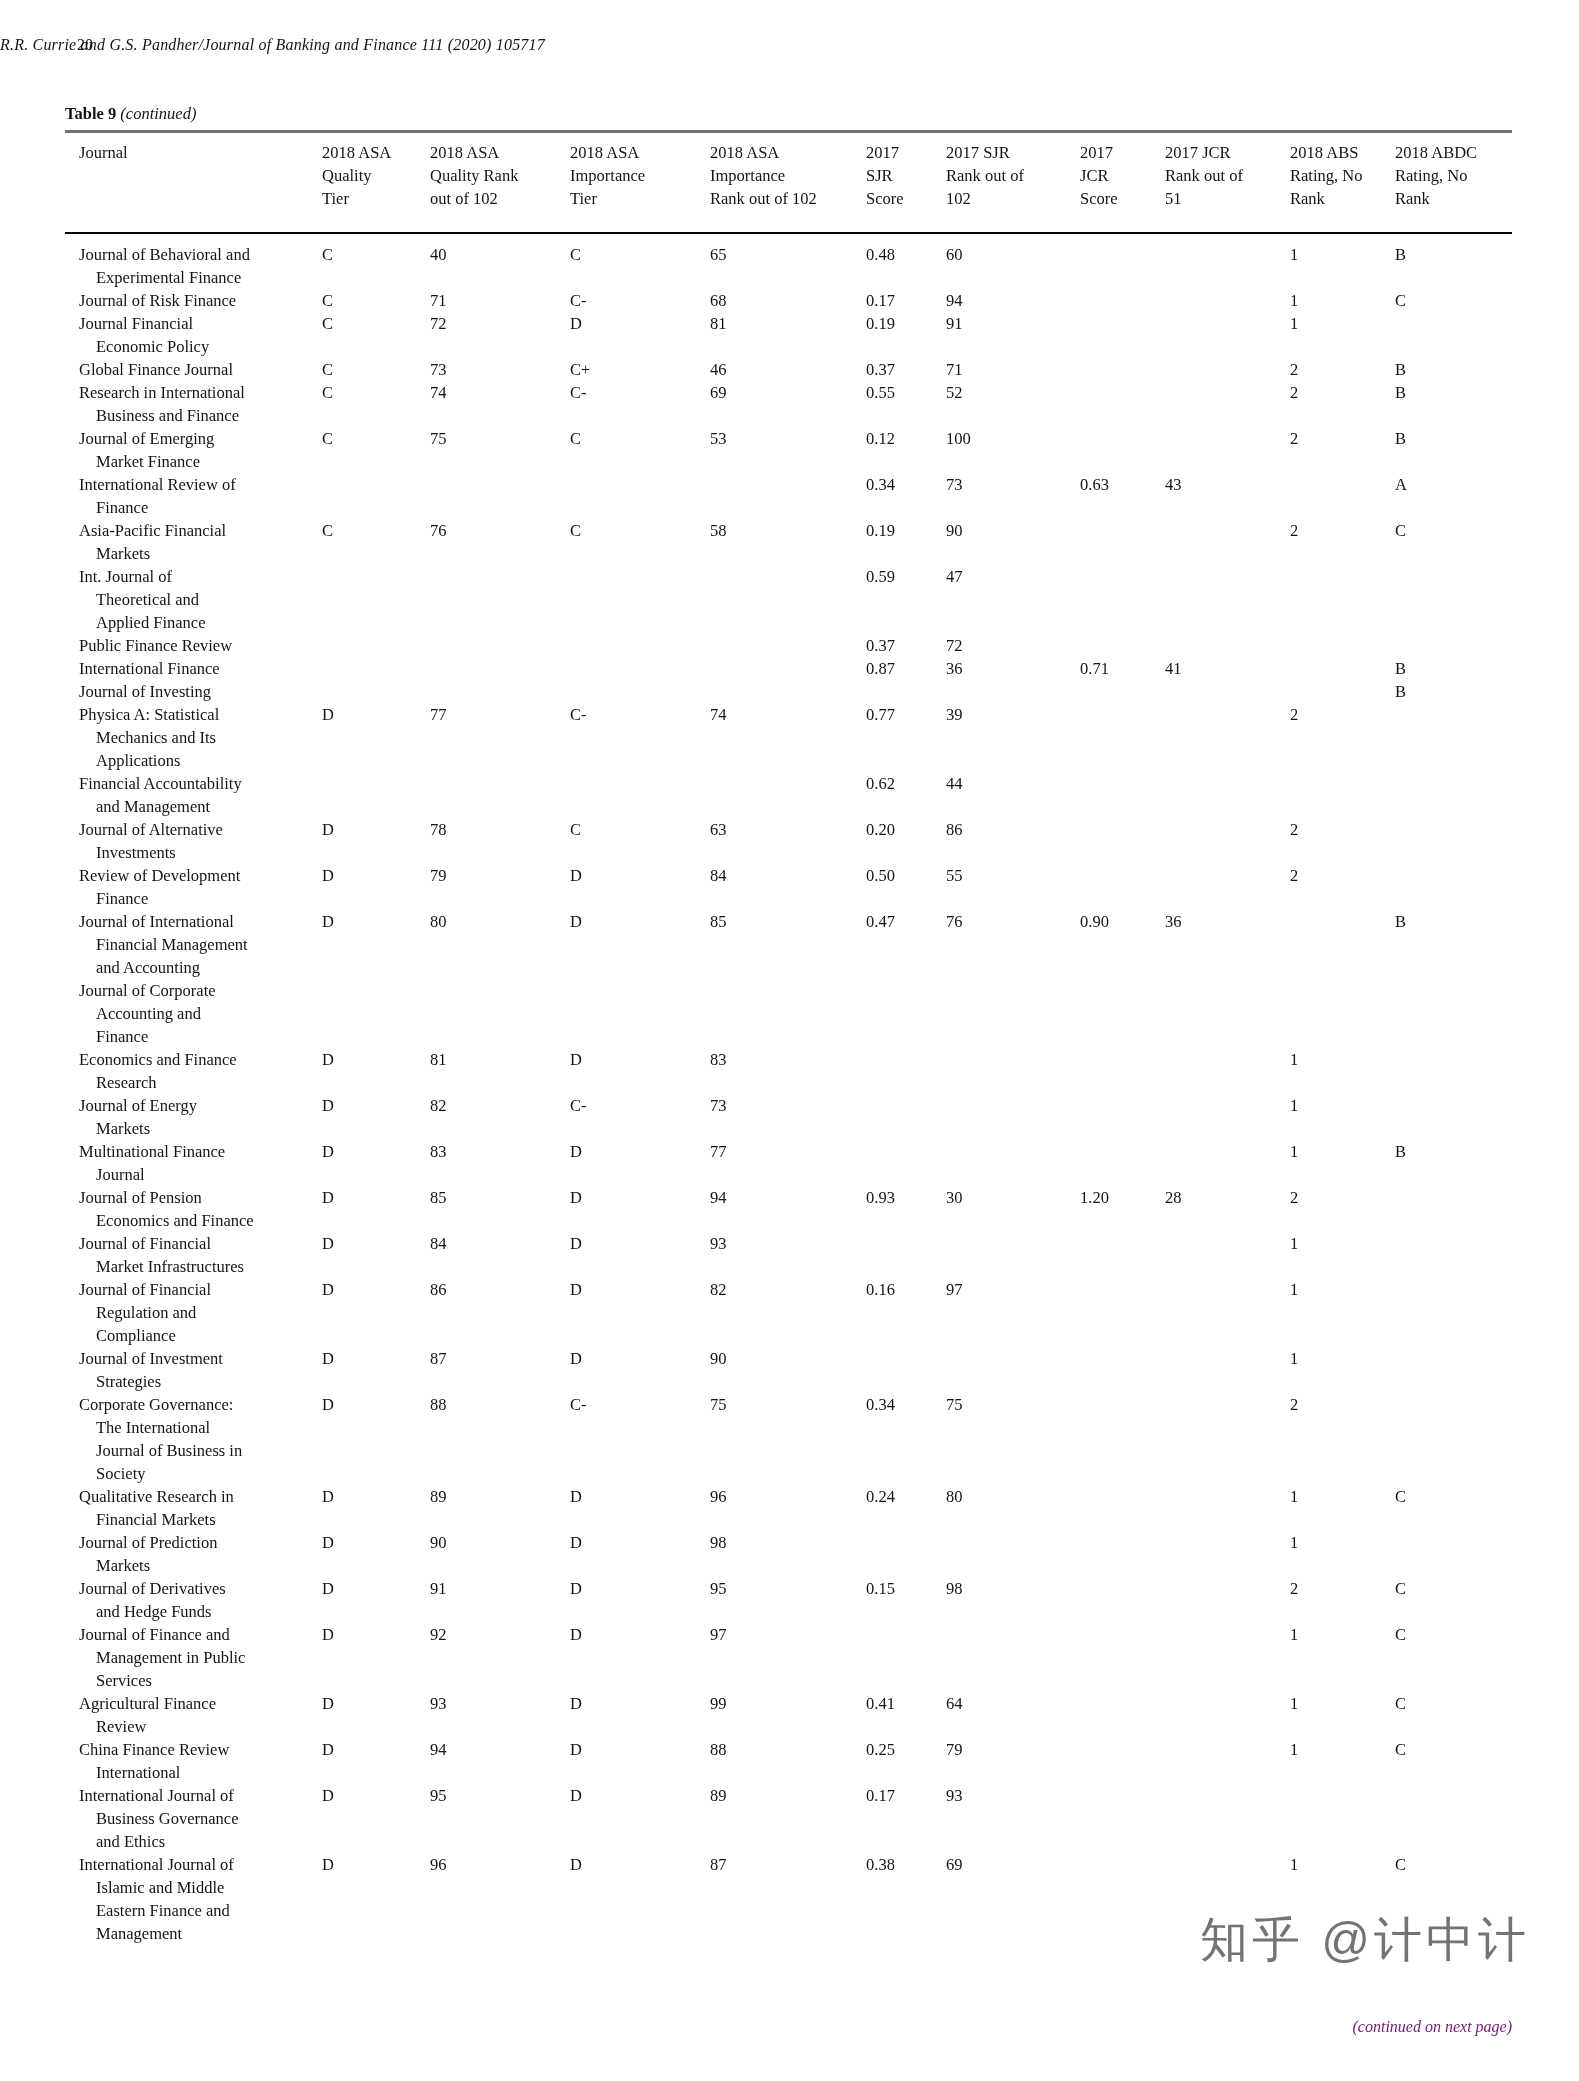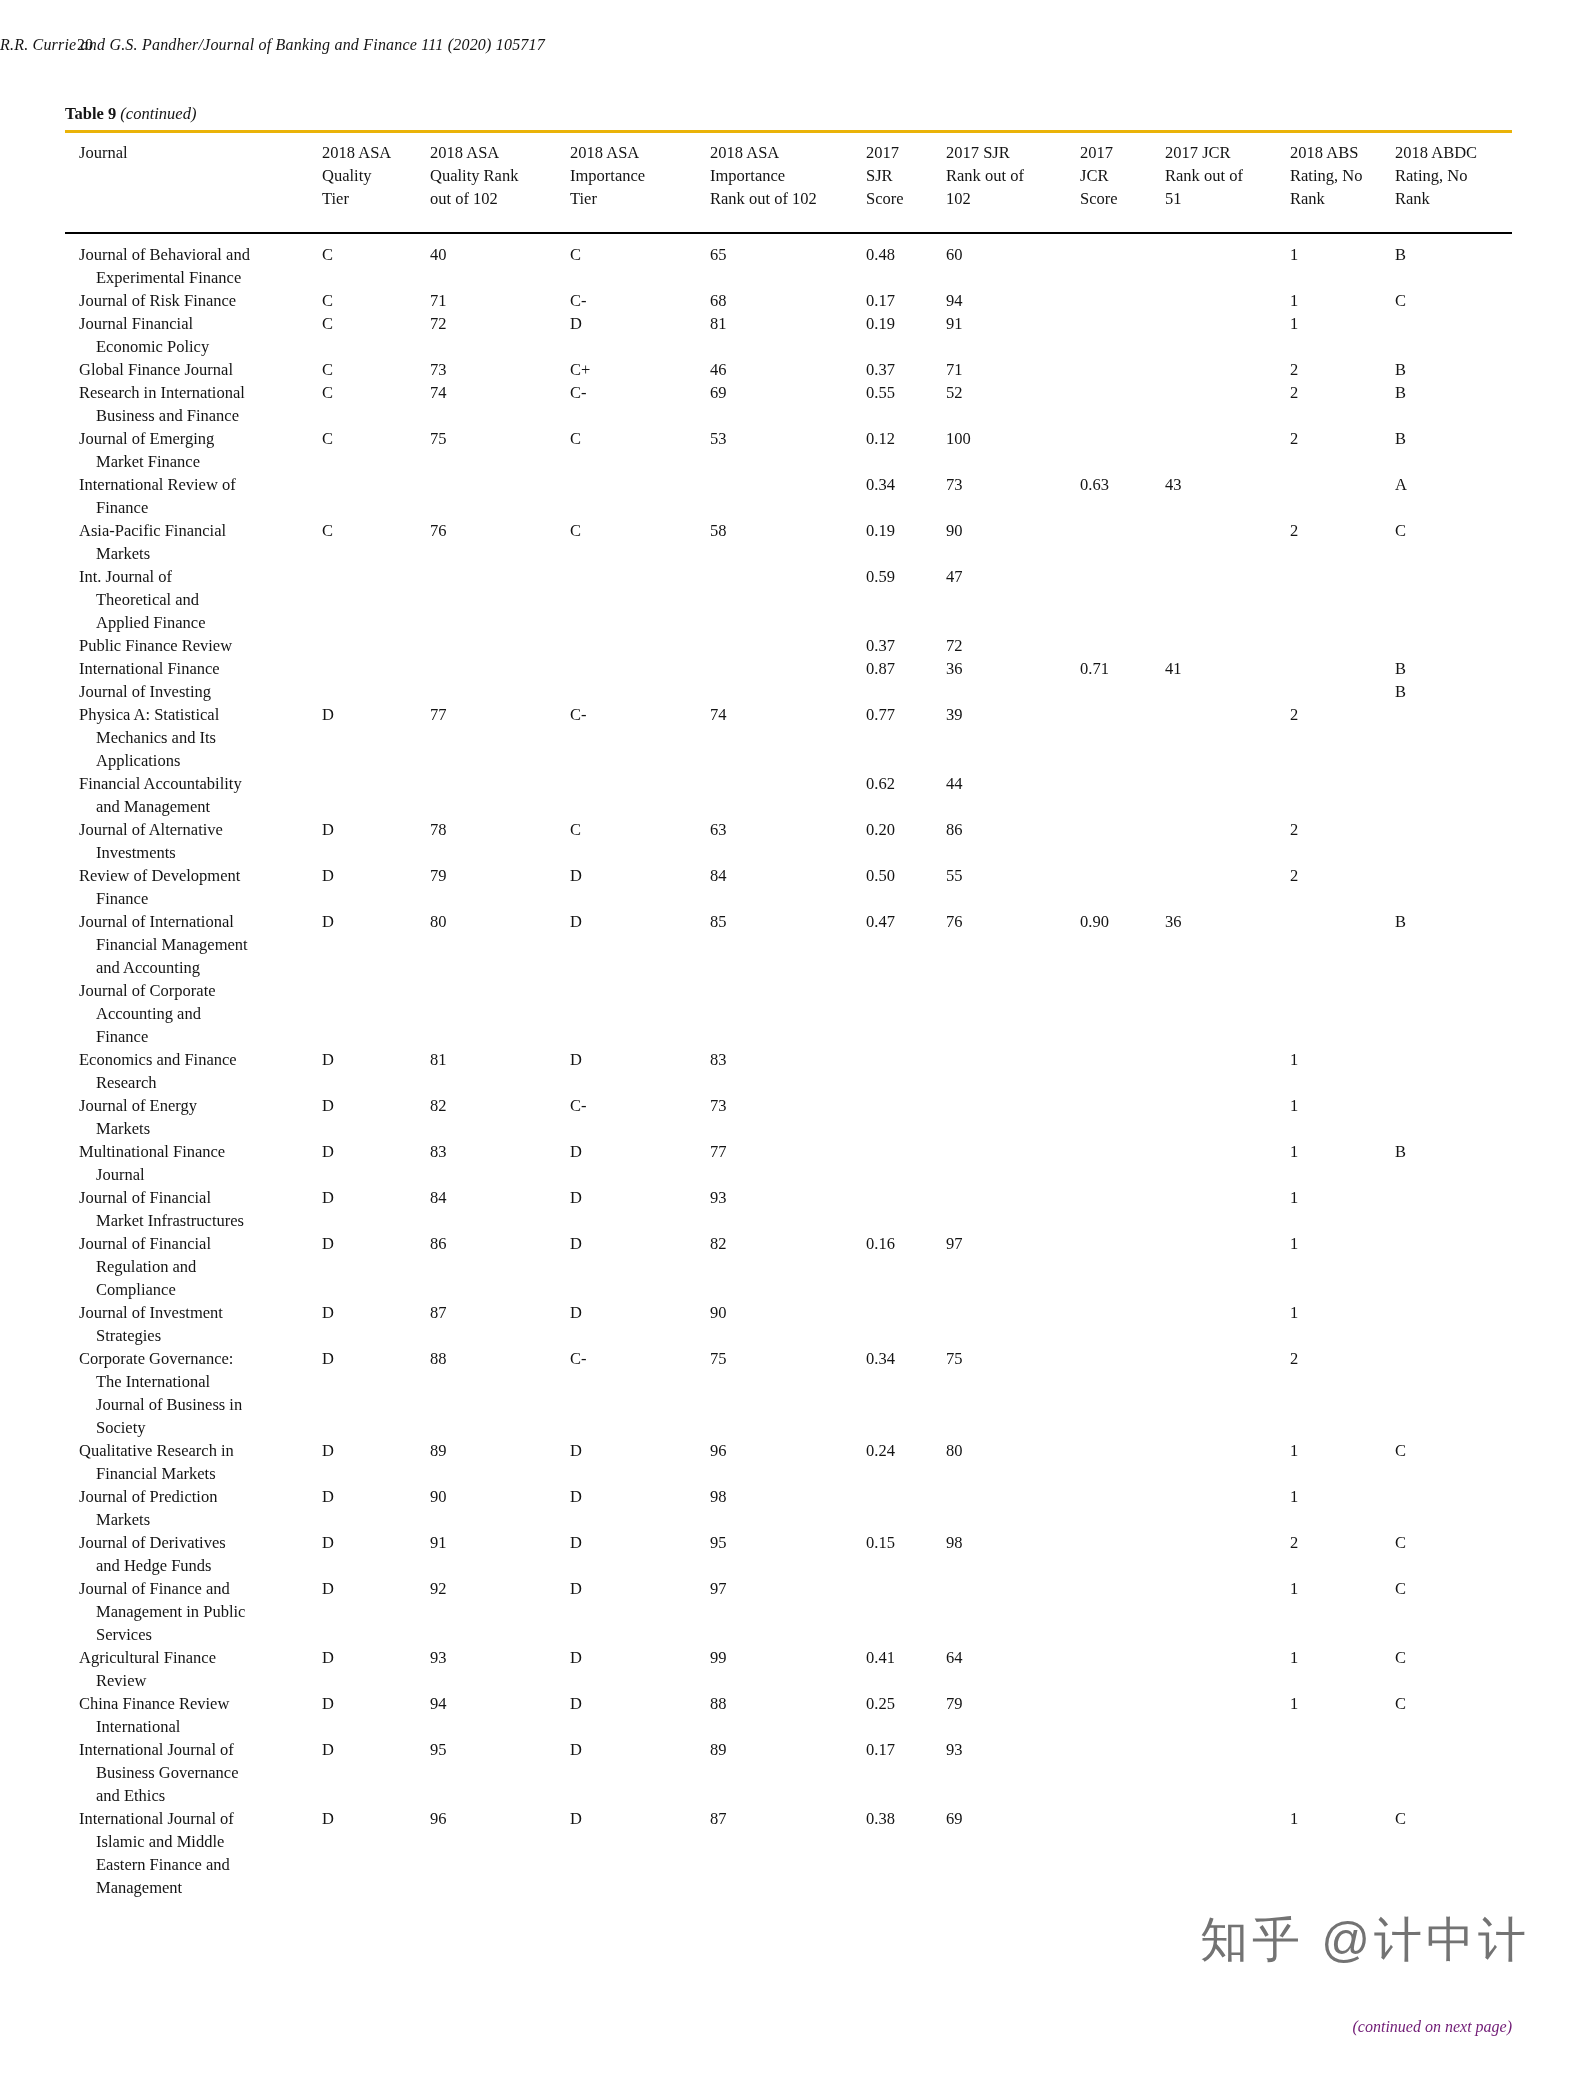--- a/index.html
+++ b/index.html
@@ -39,21 +39,21 @@
   .table-title {
     font-size: 16.5px;
     margin-bottom: 6px;
   }
   .table-title .bold { font-weight: bold; }
   .table-title .ital { font-style: italic; }
   table {
     width: 1447px;
     border-collapse: collapse;
     table-layout: fixed;
-    border-top: 3px solid #eab308;
+    border-top: 3px solid #737373;
   }
   th, td {
     font-size: 16.5px;
     line-height: 23px;
     font-weight: normal;
     text-align: left;
     vertical-align: top;
     white-space: pre-line;
     padding: 0;
   }
@@ -438,20 +438,34 @@
             <td>D</td>
             <td>77</td>
             <td></td>
             <td></td>
             <td></td>
             <td></td>
             <td>1</td>
             <td>B</td>
           </tr>
           <tr>
+            <td class="journal-cell">Journal of Pension
+Economics and Finance</td>
+            <td>D</td>
+            <td>85</td>
+            <td>D</td>
+            <td>94</td>
+            <td>0.93</td>
+            <td>30</td>
+            <td>1.20</td>
+            <td>28</td>
+            <td>2</td>
+            <td></td>
+          </tr>
+          <tr>
             <td class="journal-cell">Journal of Financial
 Market Infrastructures</td>
             <td>D</td>
             <td>84</td>
             <td>D</td>
             <td>93</td>
             <td></td>
             <td></td>
             <td></td>
             <td></td>

